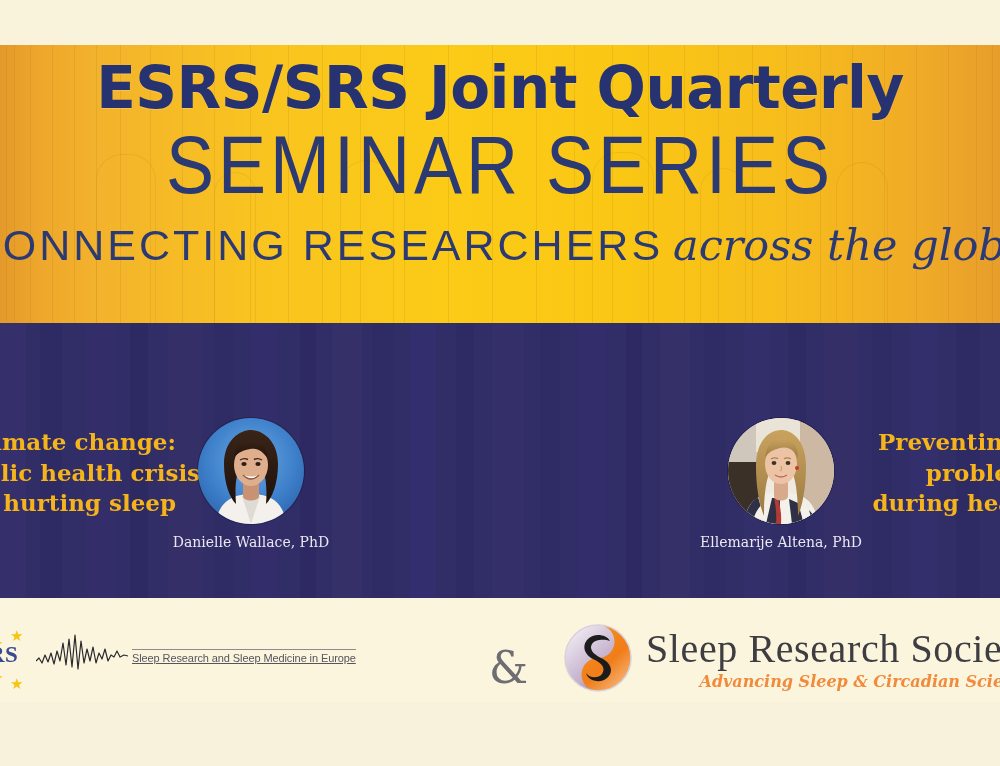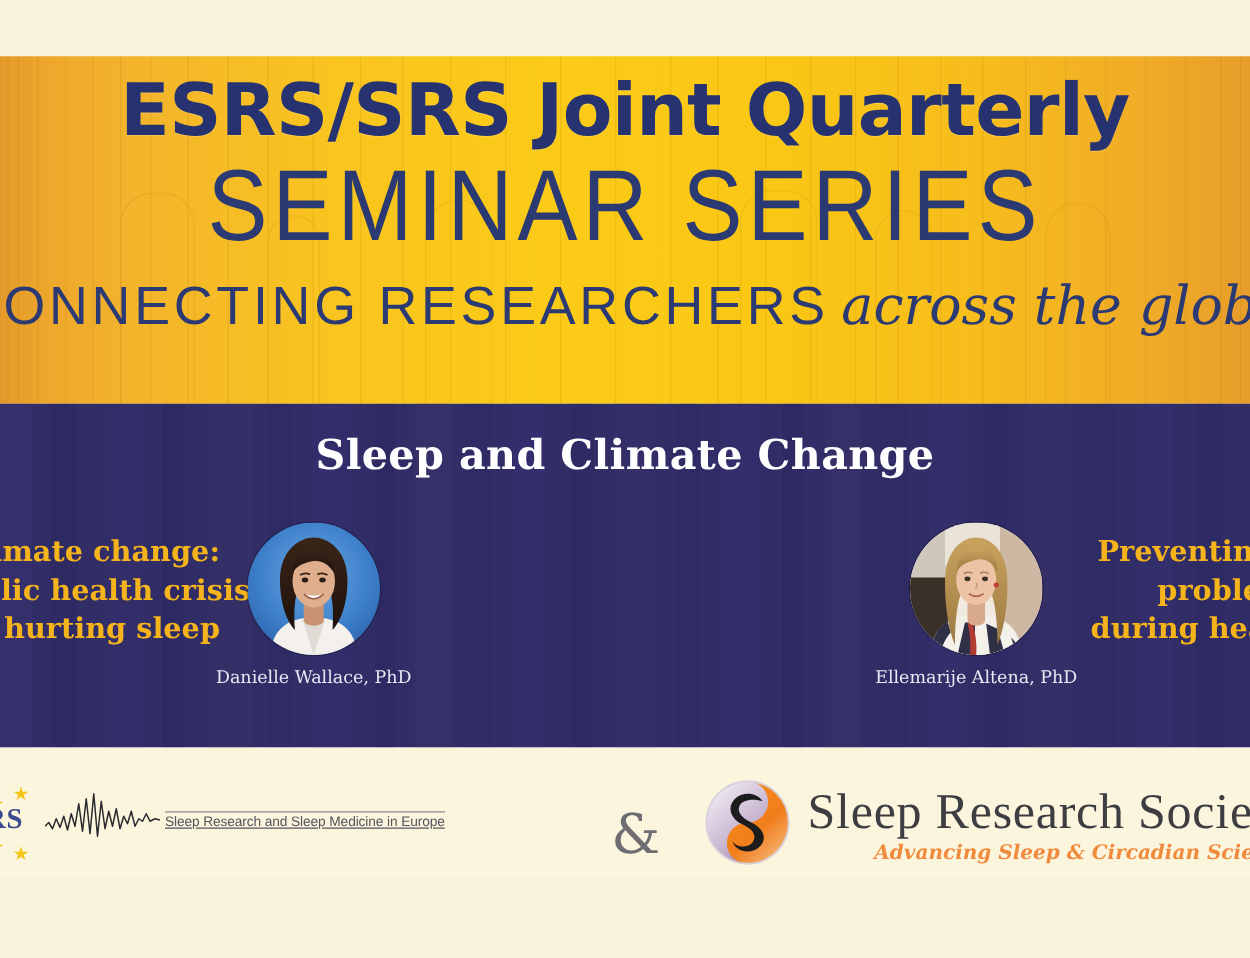--- a/index.html
+++ b/index.html
@@ -357,21 +357,20 @@
         <span class="nstripe" style="left:660px;width:30px;background:#383368;opacity:.55"></span>
         <span class="nstripe" style="left:704px;width:22px;background:#2d2963;opacity:.55"></span>
         <span class="nstripe" style="left:744px;width:26px;background:#353170;opacity:.55"></span>
         <span class="nstripe" style="left:788px;width:18px;background:#2c2861;opacity:.55"></span>
         <span class="nstripe" style="left:824px;width:34px;background:#373268;opacity:.55"></span>
         <span class="nstripe" style="left:872px;width:20px;background:#2e2a63;opacity:.55"></span>
         <span class="nstripe" style="left:910px;width:28px;background:#343071;opacity:.55"></span>
         <span class="nstripe" style="left:956px;width:24px;background:#2c2861;opacity:.55"></span>
       </div>
 
-    <div class="seminar-title">Sleep and Climate Change</div>
   </div>
 
   <div class="talk-title talk-left">
     <div>Climate change:</div>
     <div>A public health crisis</div>
     <div>hurting sleep</div>
   </div>
 
   <div class="talk-title talk-right">
     <div>Preventing sleep</div>

